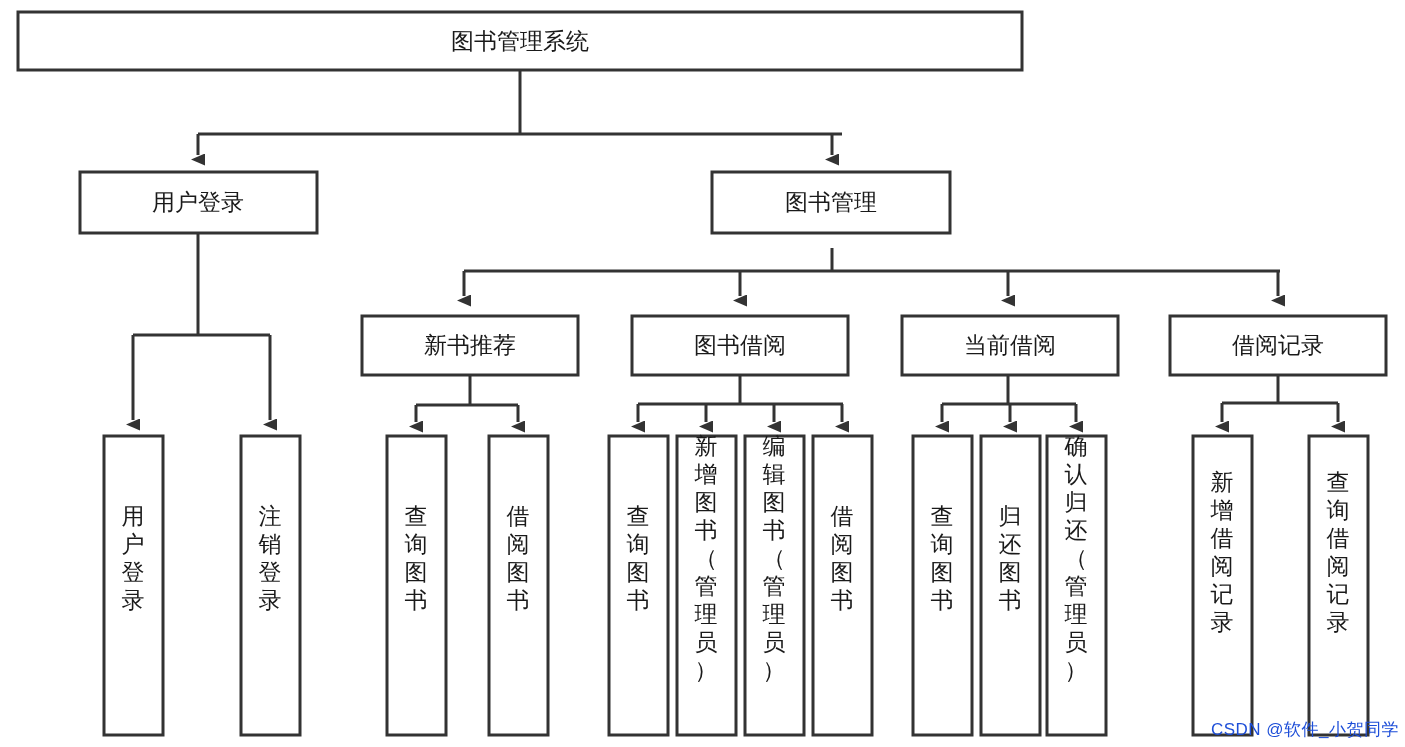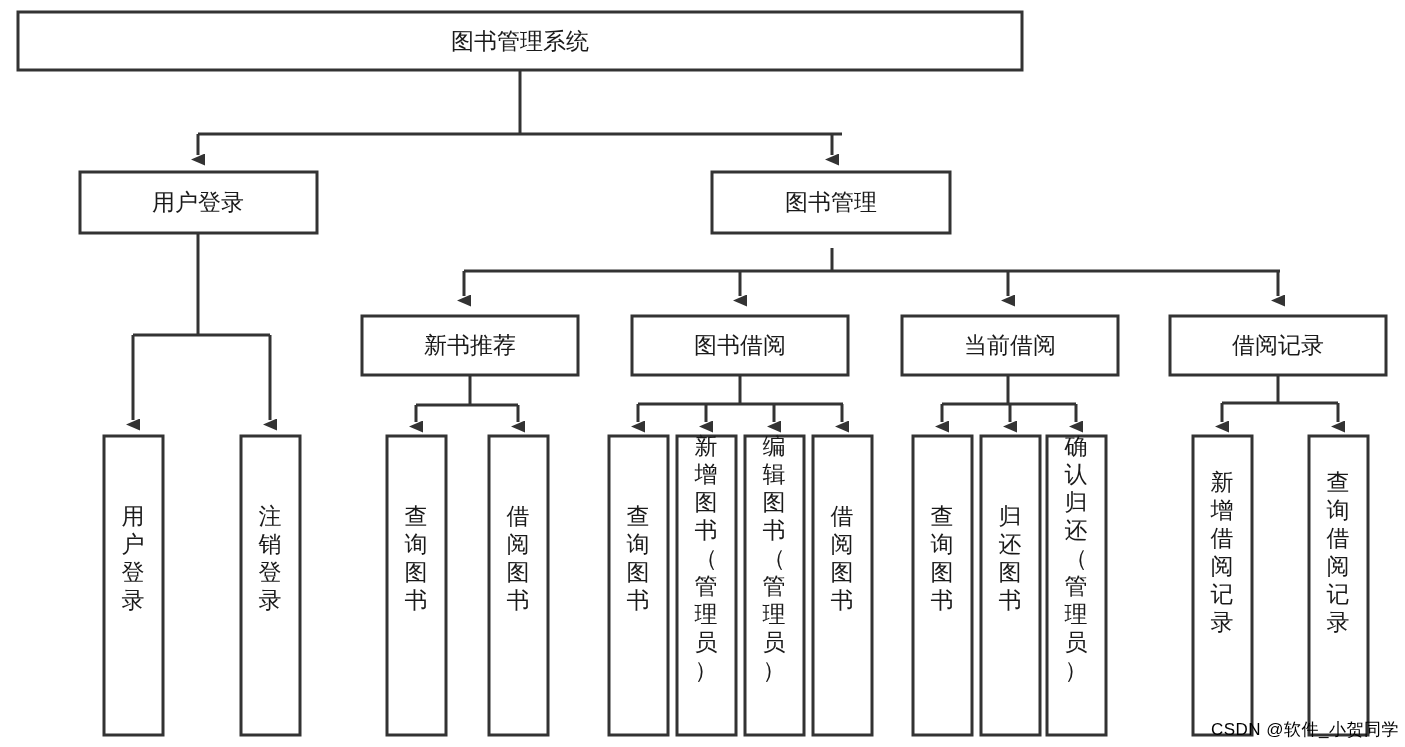--- a/index.html
+++ b/index.html
@@ -45,21 +45,21 @@
   .arrow-head {
     fill: #333333;
     stroke: none;
   }
   .watermark {
     position: absolute;
     right: 6px;
     bottom: 6px;
     font-family: "Liberation Sans", "DejaVu Sans", sans-serif;
     font-size: 17px;
-    color: #000000;
+    color: #1d4ed8;
     letter-spacing: 0.5px;
     white-space: nowrap;
     pointer-events: none;
   }
 </style>
 </head>
 <body>
 
 <svg id="diagram" viewBox="0 0 1405 747" xmlns="http://www.w3.org/2000/svg">
 

